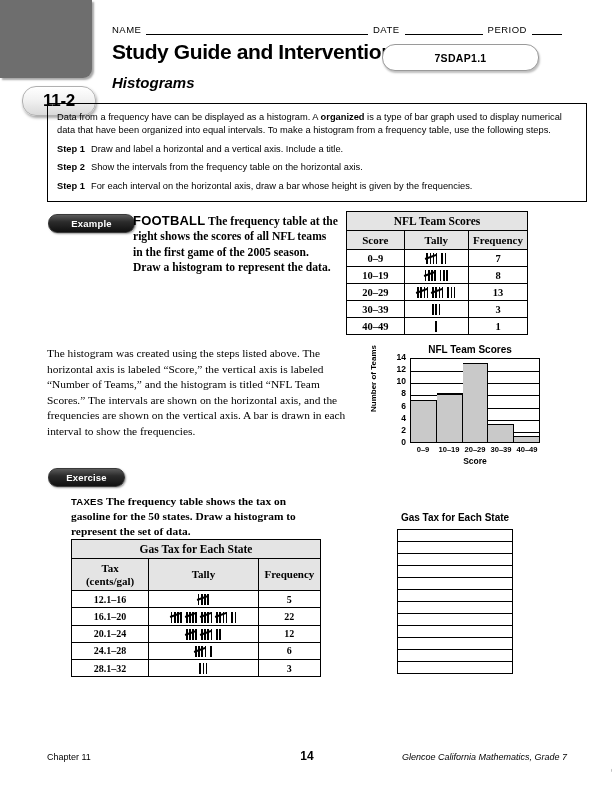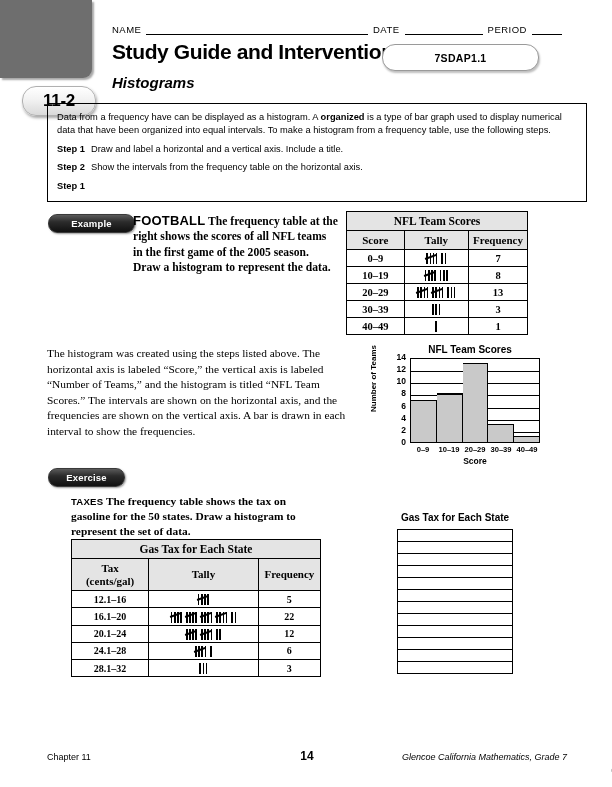--- a/index.html
+++ b/index.html
@@ -264,20 +264,21 @@
     <div class="steprow">
       <span class="stepno">Step 1</span>
       <span>Draw and label a horizontal and a vertical axis. Include a title.</span>
     </div>
     <div class="steprow">
       <span class="stepno">Step 2</span>
       <span>Show the intervals from the frequency table on the horizontal axis.</span>
     </div>
     <div class="steprow">
       <span class="stepno">Step 1</span>
+      <span>For each interval on the horizontal axis, draw a bar whose height is given by the frequencies.</span>
     </div>
   </div>
 
   <div class="ex-pill">Example</div>
   <div class="ex-text">
     <span class="cat">FOOTBALL</span>
     <span>The frequency table at the right shows the scores of all NFL teams in the first game of the 2005 season. Draw a histogram to represent the data.</span>
   </div>
 
   <div class="nfl-table">

